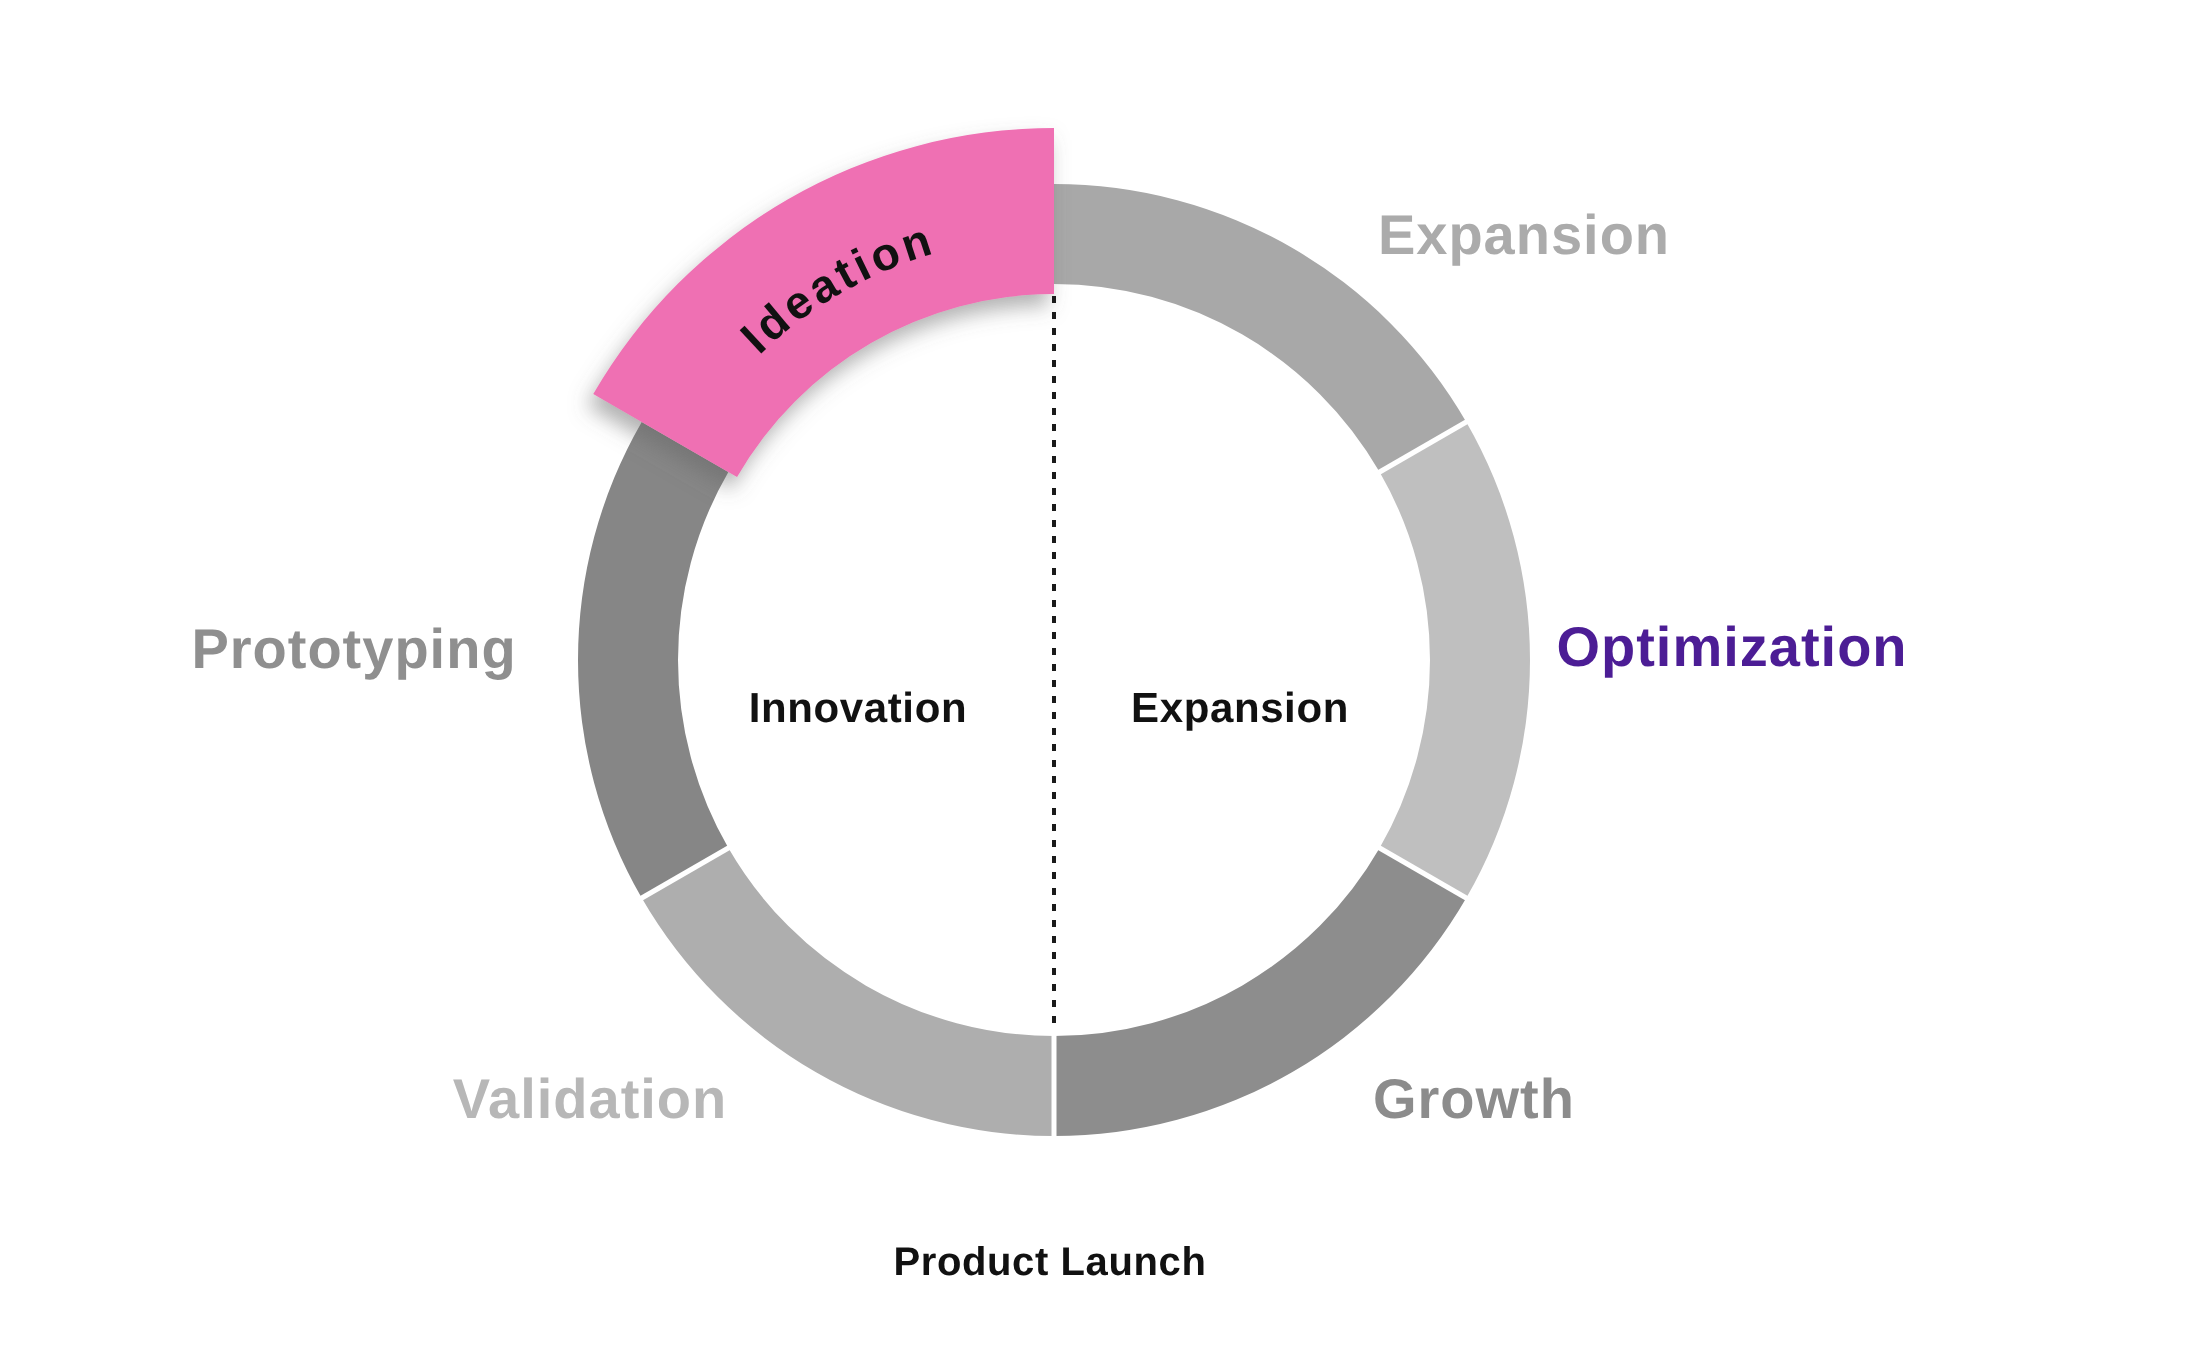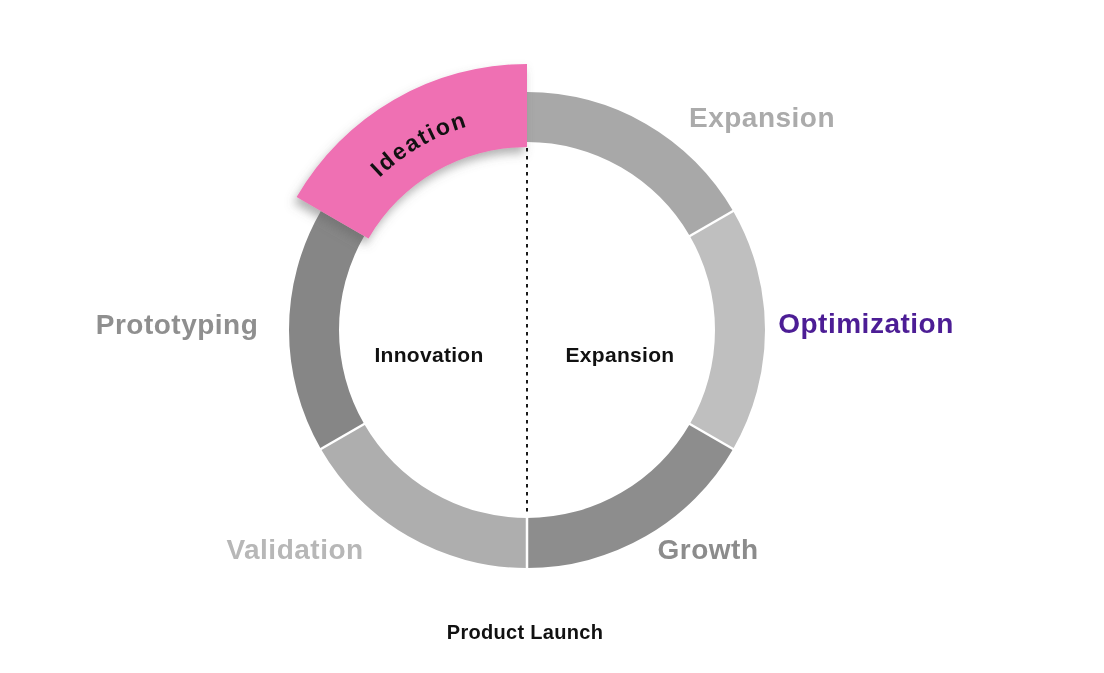--- a/index.html
+++ b/index.html
@@ -31,21 +31,21 @@
     letter-spacing: 0.5px;
   }
   .center-lbl {
     font-size: 21px;
     color: #111111;
     letter-spacing: 0.3px;
     margin-top: 28px;
   }
   #lbl-expansion    { left: 762px; top: 102px; margin-top: 16px; }
   #lbl-optimization { left: 866px; top: 324px; }
-  #lbl-growth       { left: 708px; top: 550px; }
+  #lbl-growth       { left: 737px; top: 550px; }
   #lbl-validation   { left: 295px; top: 550px; }
   #lbl-prototyping  { left: 177px; top: 325px; }
   #lbl-innovation   { left: 429px; top: 327px; }
   #lbl-renovation   { left: 620px; top: 327px; }
   #lbl-product-launch { left: 525px; top: 604px; font-size: 20px; letter-spacing: 0.3px; }
   .ideation-label {
     font-size: 23px;
     font-weight: 700;
     letter-spacing: 2px;
     fill: #111111;

